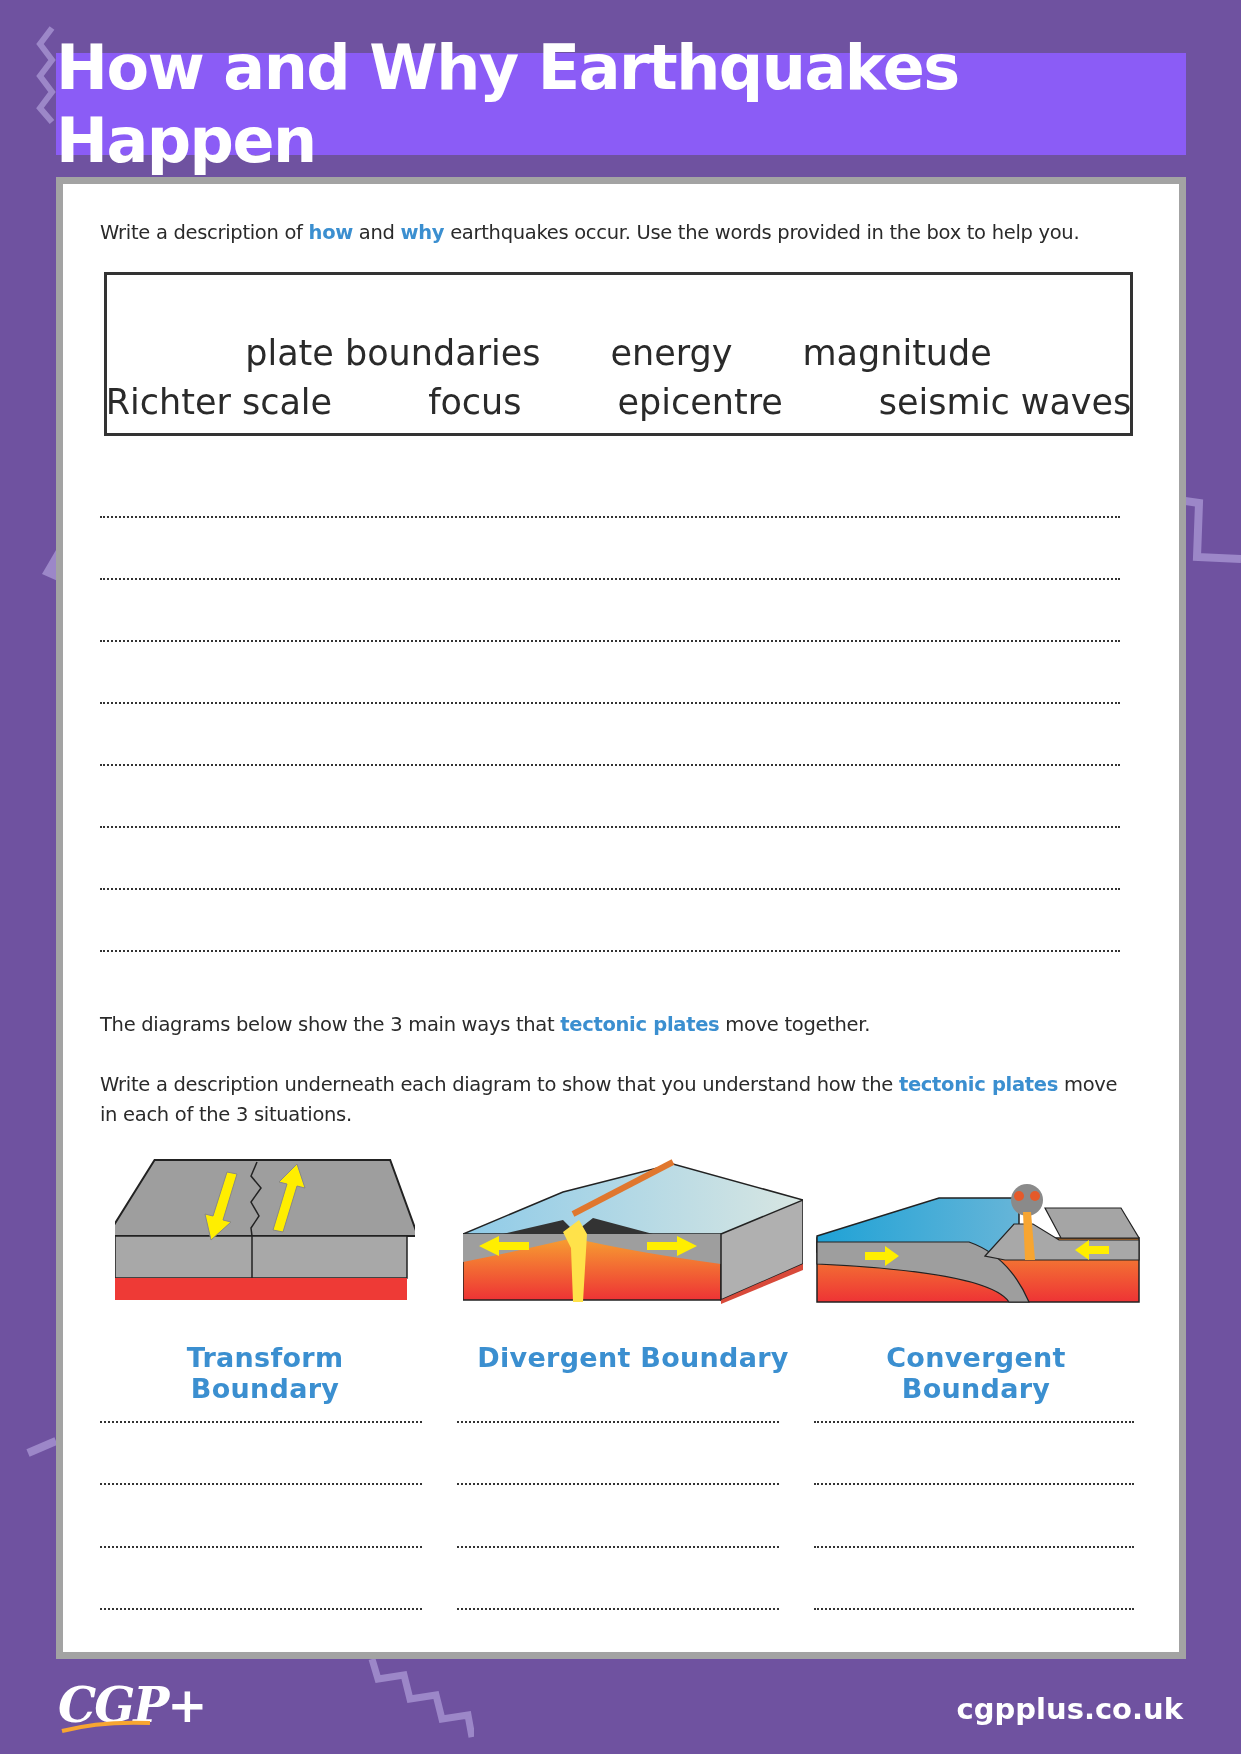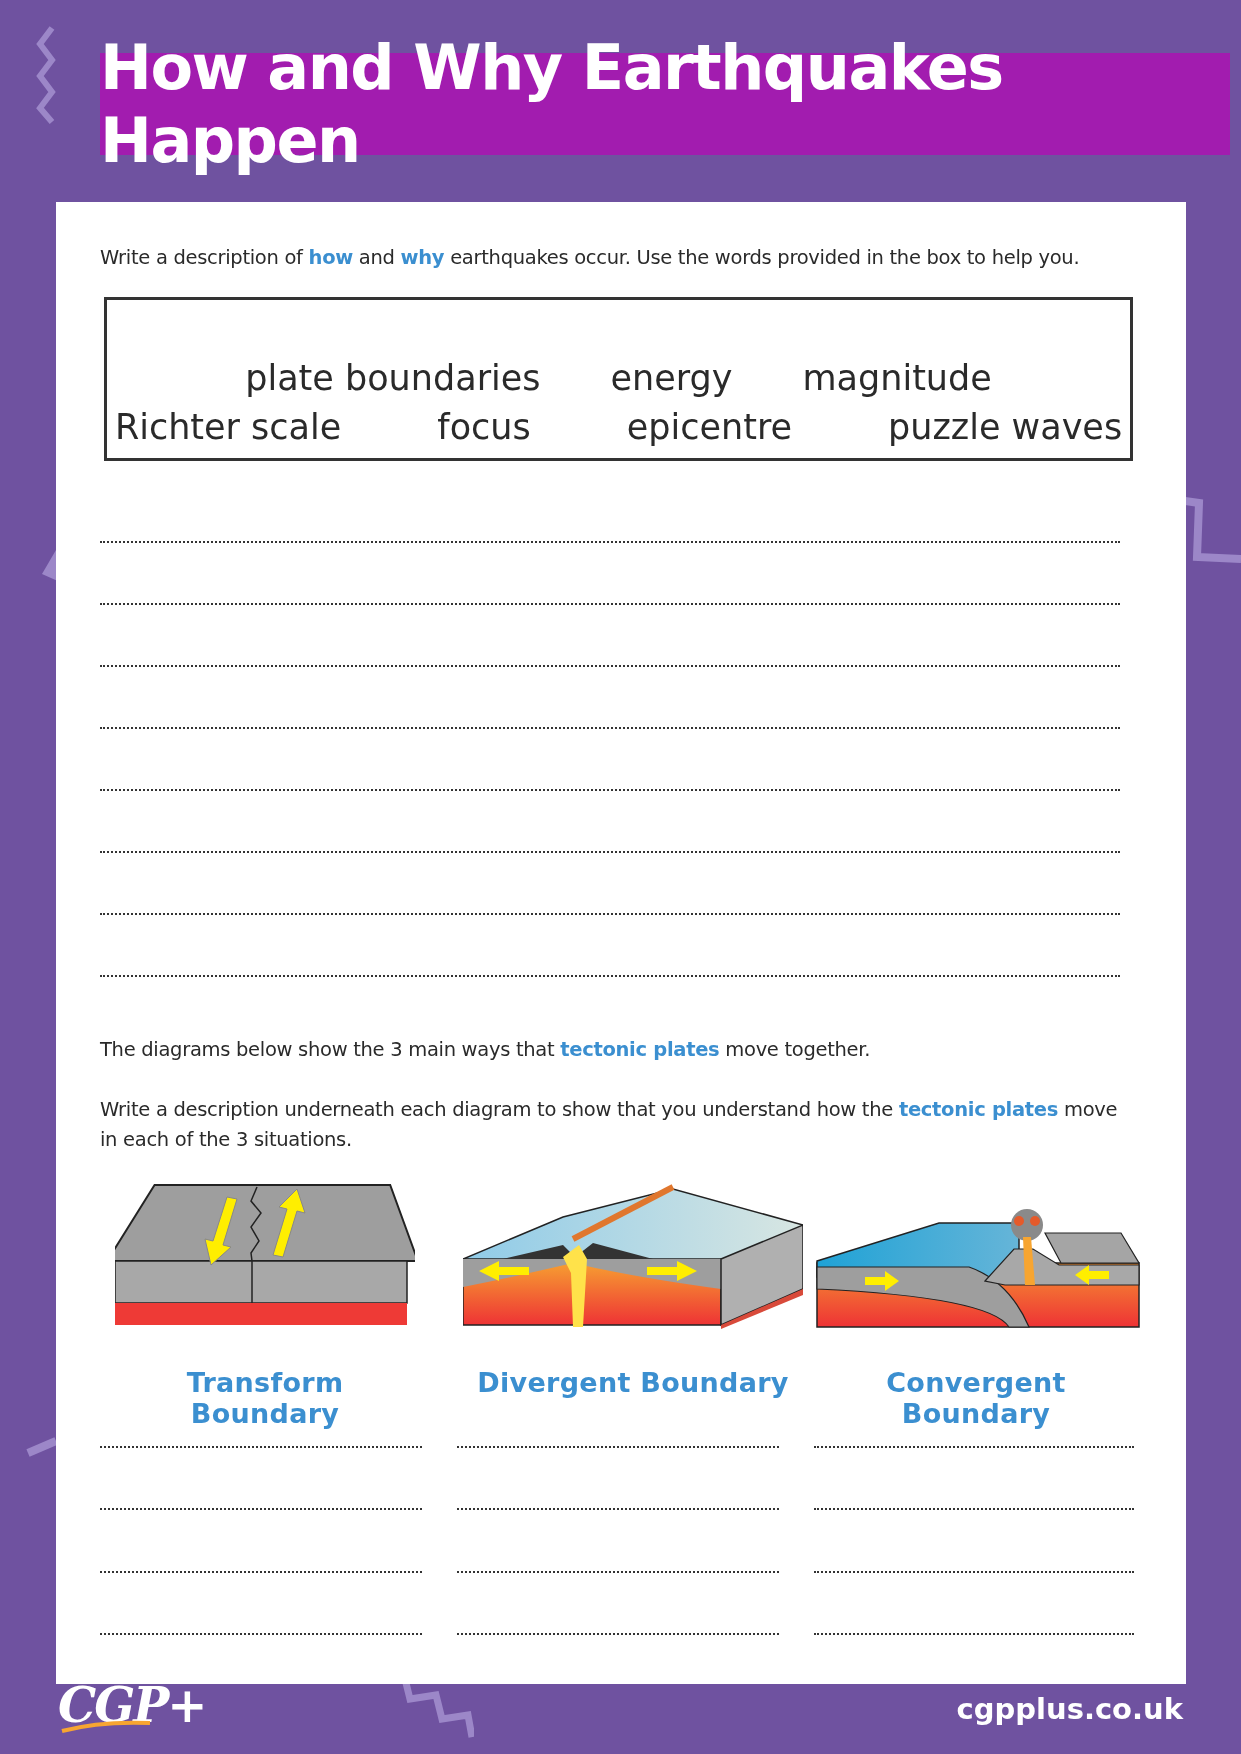--- a/index.html
+++ b/index.html
@@ -4,32 +4,31 @@
   <style>
     html, body { margin:0; padding:0; }
     body {
       width:1241px; height:1754px; position:relative; overflow:hidden;
       background:#6f52a0;
       font-family:"DejaVu Sans", sans-serif;
     }
     .deco { position:absolute; }
     .banner {
       position:absolute; left:56px; top:53px; width:1130px; height:102px;
-      background:#a21caf;
-      display:flex; align-items:center; justify-content:center;margin-left:44px;
+      background:#8b5cf6;
+      display:flex; align-items:center; justify-content:center;
     }
     .banner h1 {
       margin:0; color:#fff;
       font-family:"DejaVu Sans", sans-serif; font-weight:bold;
       font-size:62px; letter-spacing:-1.5px;
     }
     .panel {
       position:absolute; left:56px; top:177px; width:1130px; height:1482px;
-      background:#ffffff;
-      margin-top:25px;
+      background:#a3a3a3;
     }
     .panel-inner {
       position:absolute; left:7px; top:7px; right:7px; bottom:7px;
       background:#fff;
     }
     .instr {
       position:absolute; left:37px;
       font-size:19.5px; color:#2a2a2a; letter-spacing:-0.3px;
       line-height:30px;
     }
@@ -93,21 +92,21 @@
     <div class="wordbox">
       <div class="wrow" style="top:58px; gap:70px;text-align:center;">
         <span>plate boundaries</span>
         <span>energy</span>
         <span>magnitude</span>
       </div>
       <div class="wrow" style="top:107px; gap:96px;">
         <span>Richter scale</span>
         <span>focus</span>
         <span>epicentre</span>
-        <span>puzzle waves</span>
+        <span>seismic waves</span>
       </div>
     </div>
 
     <div class="dots" style="left:37px;width:1020px;top:332px;"></div>
     <div class="dots" style="left:37px;width:1020px;top:394px;"></div>
     <div class="dots" style="left:37px;width:1020px;top:456px;"></div>
     <div class="dots" style="left:37px;width:1020px;top:518px;"></div>
     <div class="dots" style="left:37px;width:1020px;top:580px;"></div>
     <div class="dots" style="left:37px;width:1020px;top:642px;"></div>
     <div class="dots" style="left:37px;width:1020px;top:704px;"></div>

